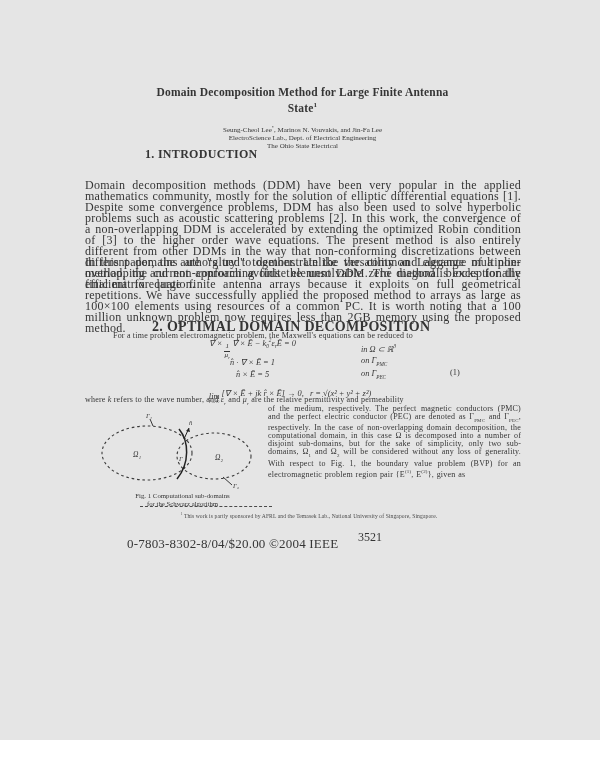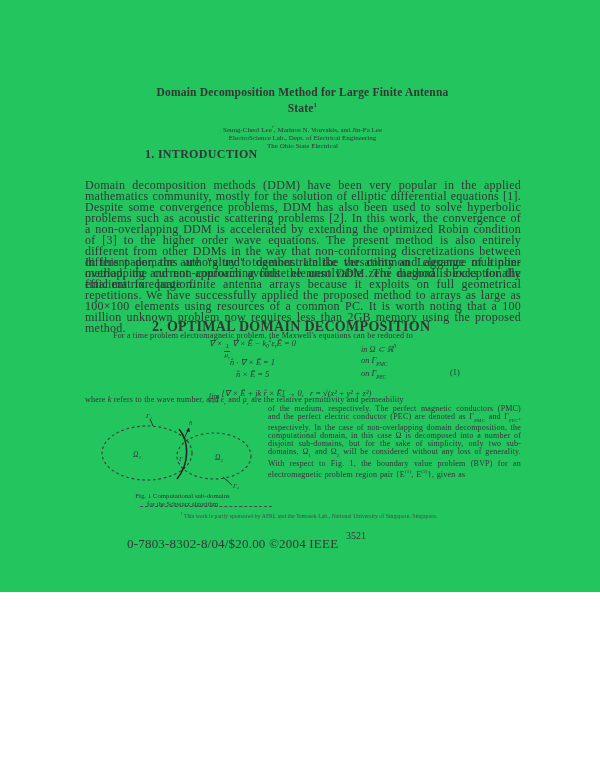--- a/index.html
+++ b/index.html
@@ -1,17 +1,17 @@
 <!DOCTYPE html>
 <html><head>
 <meta charset="utf-8">
 <style>
   html,body{margin:0;padding:0;background:#ffffff;}
   .page{
-    position:relative;width:600px;height:592px;background:#22c55e;
+    position:relative;width:600px;height:740px;background:#e5e5e5;
     font-family:"Liberation Serif", serif;color:#353535;
     filter:blur(.26px);overflow:hidden;
   }
   .title{
     position:absolute;top:86px;left:85px;width:435px;text-align:center;
     font-weight:bold;font-size:11.5px;line-height:12.5px;letter-spacing:.2px;
   }
   .authors{
     position:absolute;top:124px;left:85px;width:435px;text-align:center;
     font-size:7px;line-height:7.6px;
@@ -46,21 +46,21 @@
   .text-col{
     width:253px;margin-left:2px;text-align:justify;font-size:8px;line-height:7.9px;
     letter-spacing:.2px;word-spacing:.5px;
   }
   .fn-rule{position:absolute;top:506px;left:140px;width:132px;border-top:1.2px dashed #4a4a4a;}
   .footnote{
     position:absolute;top:512px;left:133px;width:352px;text-align:center;
     font-size:5.6px;letter-spacing:.1px;color:#4a4a4a;
   }
   .copyright{position:absolute;top:536px;left:127px;font-size:13px;letter-spacing:.2px;}
-  .pagenum{position:absolute;top:530px;left:346px;font-size:10px;}
+  .pagenum{position:absolute;top:530px;left:358px;font-size:12px;}
   .fig-label{font-size:7.5px;font-style:italic;fill:#353535;}
   .fig-label-sm{font-size:6.5px;font-style:italic;fill:#353535;}
 </style>
 </head>
 <body>
 
 <div class="page">
 
   <div class="title">
     <span>Domain Decomposition Method for Large Finite Antenna</span><br>

